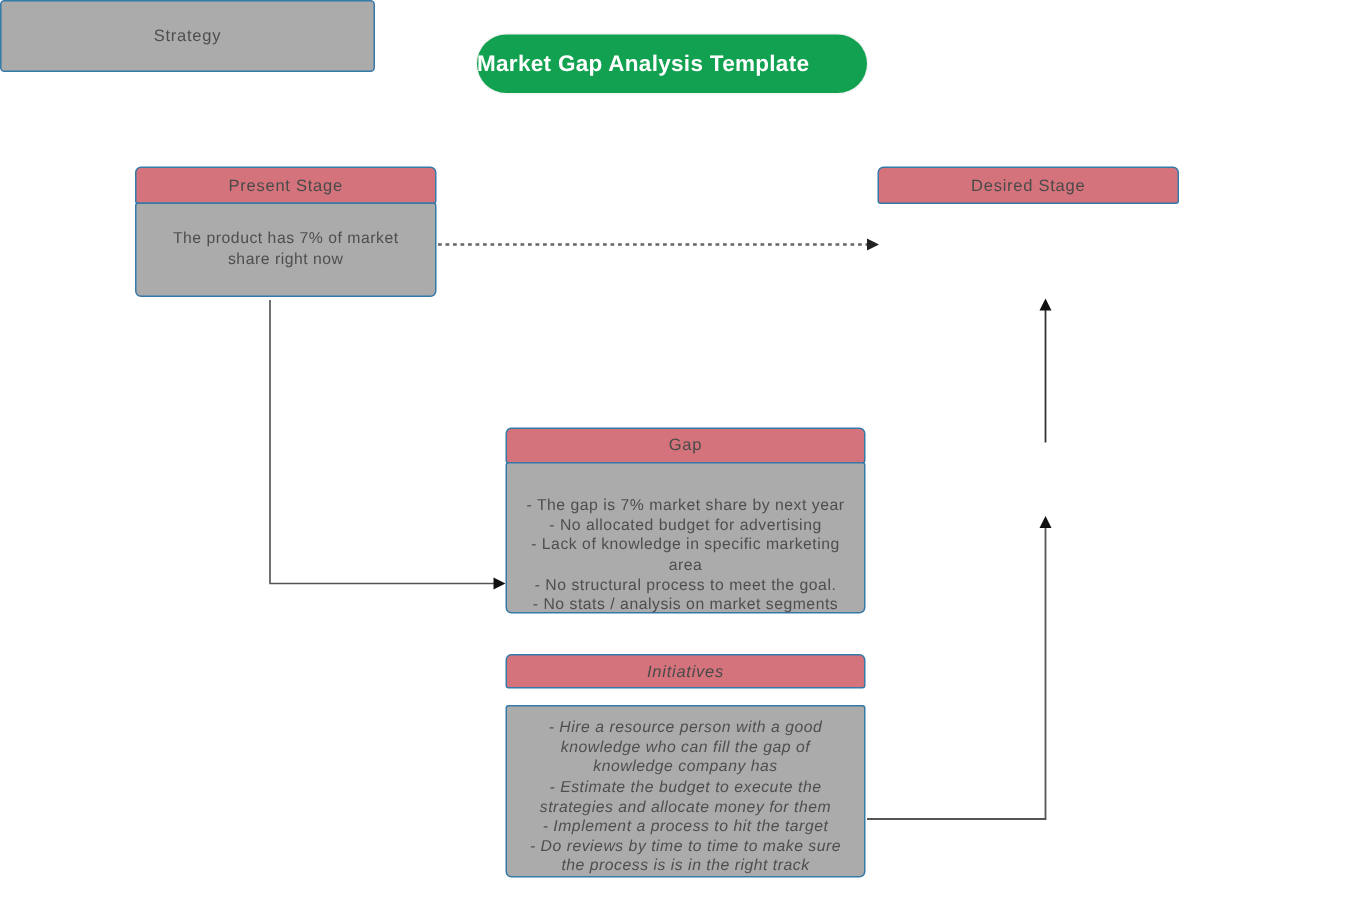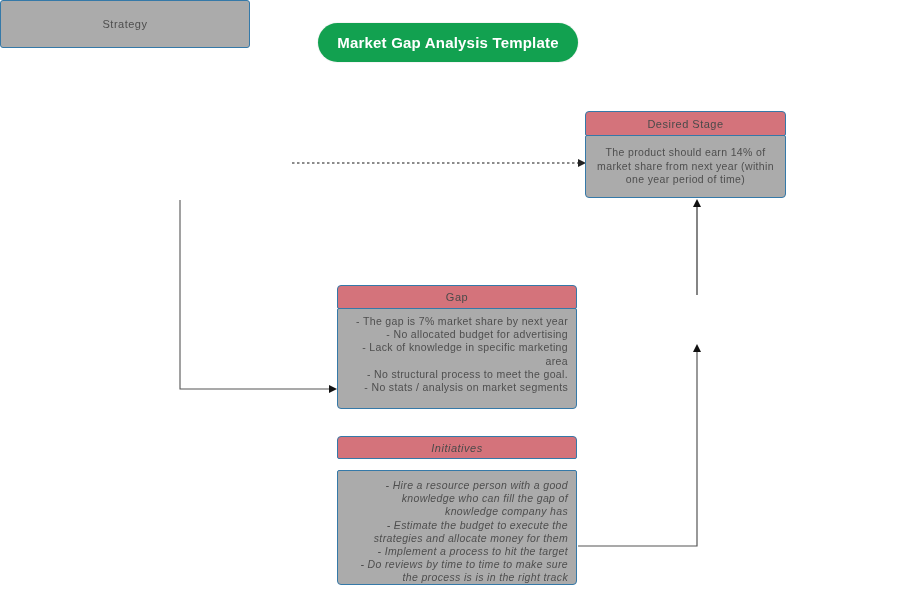--- a/index.html
+++ b/index.html
@@ -16,21 +16,21 @@
   body{font-family:"Liberation Sans","DejaVu Sans",sans-serif;}
   .canvas{
     position:relative;width:900px;height:600px;margin:0 auto;
     background:var(--canvas-bg);overflow:hidden;
   }
   .connector-layer{position:absolute;left:0;top:0;width:900px;height:600px;pointer-events:none;}
 
   .title-pill{
     position:absolute;left:318px;top:23px;width:260px;height:39px;
     background:var(--title-bg);border-radius:20px;
-    display:flex;align-items:center;justify-content:center;
+    display:flex;align-items:center;
     color:var(--title-text);font-size:15px;font-weight:bold;letter-spacing:.2px;
     box-shadow:0 0 0 1px rgba(0,0,0,0.04);
   }
 
   .node{position:absolute;box-sizing:border-box;}
   .node-header{
     box-sizing:border-box;
     background:var(--header-bg);
     border:1.5px solid var(--border);
     border-radius:4px 4px 2px 2px;
@@ -42,21 +42,21 @@
     background:var(--body-bg);
     border:1.5px solid var(--border);
     border-radius:2px 2px 4px 4px;
     color:var(--text);font-size:10.5px;letter-spacing:.35px;
   }
   .body-center{
     display:flex;align-items:center;justify-content:center;text-align:center;
     padding:4px 10px;line-height:13.5px;
   }
   .body-list{
-    white-space:pre-line;text-align:right;padding:6px 8px 0 8px;line-height:13.2px;
+    white-space:pre-line;text-align:center;padding:22px 8px 0 8px;line-height:13.2px;
   }
 
   
   #present-stage{left:90px;top:111px;width:201px;}
   #present-stage .node-header{height:25px;}
   #present-stage .node-body{height:63px;margin-top:-1px;}
 
   
   #desired-stage{left:585px;top:111px;width:201px;border-radius:17px;}
   #desired-stage .node-header{height:25px;}
@@ -97,27 +97,32 @@
     <polygon points="697,199 693,207 701,207" fill="#111111"></polygon>
 
     <path d="M578 546 H697 V351" stroke="#555555" stroke-width="1.2" fill="none"></path>
     <polygon points="697,344 693,352 701,352" fill="#111111"></polygon>
   </svg>
 
   <div class="title-pill">
     <span>Market Gap Analysis Template</span>
   </div>
 
+  <div class="node" id="present-stage">
+    <div class="node-header">
+      <span>Present Stage</span>
+    </div>
+    <div class="node-body body-center">
+      <span>The product has 7% of market share right now</span>
+    </div>
+  </div>
 
   <div class="node" id="desired-stage">
     <div class="node-header">
       <span>Desired Stage</span>
-    </div>
-    <div class="node-body body-center">
-      <span>The product should earn 14% of market share from next year (within one year period of time)</span>
     </div>
   </div>
 
   <div class="node" id="gap">
     <div class="node-header">
       <span>Gap</span>
     </div>
     <div class="node-body body-list">- The gap is 7% market share by next year
 - No allocated budget for advertising
 - Lack of knowledge in specific marketing area

